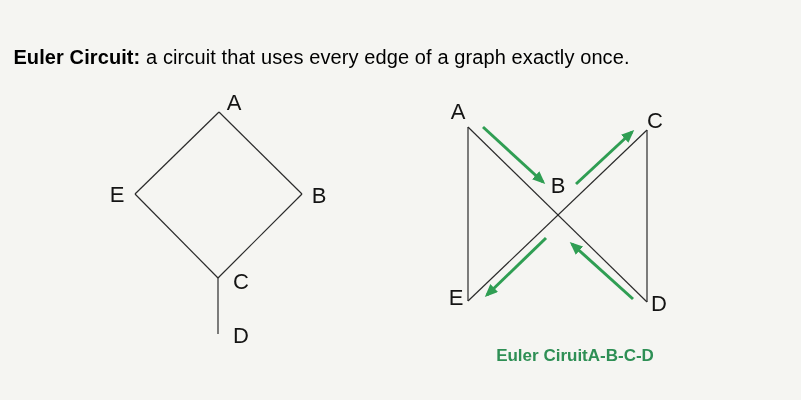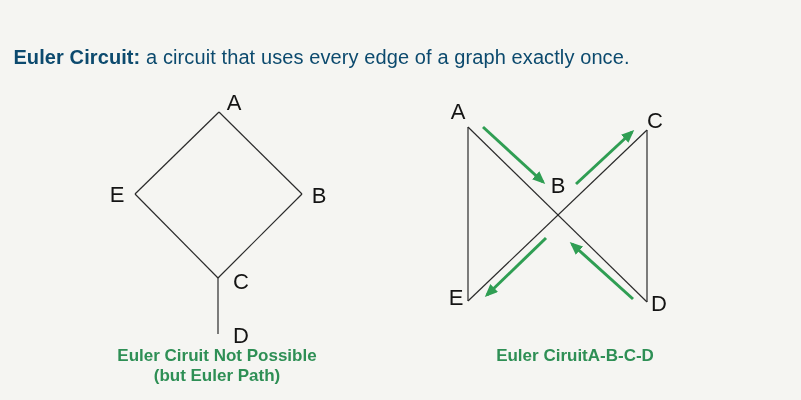--- a/index.html
+++ b/index.html
@@ -18,21 +18,21 @@
     position: absolute;
     left: 0; top: 0;
     width: 801px; height: 400px;
   }
   .title {
     position: absolute;
     left: 0; top: 46px;
     width: 643px;
     text-align: center;
     font-size: 20px;
-    color: #0c4a6e;
+    color: #000000;
     letter-spacing: 0.1px;
   }
   .title .lead { font-weight: 700; }
   .graph-svg {
     position: absolute;
     left: 0; top: 0;
     width: 801px; height: 400px;
   }
   .graph-svg line.edge {
     stroke: #2a2a2a;
@@ -102,22 +102,18 @@
       <line class="arrow" x1="633" y1="299" x2="572" y2="244" marker-end="url(#ah)"></line>
 
       <text class="vlabel" x="458" y="119">A</text>
       <text class="vlabel" x="655" y="128">C</text>
       <text class="vlabel" x="558" y="193">B</text>
       <text class="vlabel" x="456" y="305">E</text>
       <text class="vlabel" x="659" y="311">D</text>
     </g>
   </svg>
 
-  <div class="caption caption-left">
-    <div>Euler Ciruit Not Possible</div>
-    <div>(but Euler Path)</div>
-  </div>
 
   <div class="caption caption-right">
     <div><span>Euler Ciruit</span><span class="circuit-seq">A-B-C-D</span></div>
   </div>
 
 </div>
 
 </body></html>

